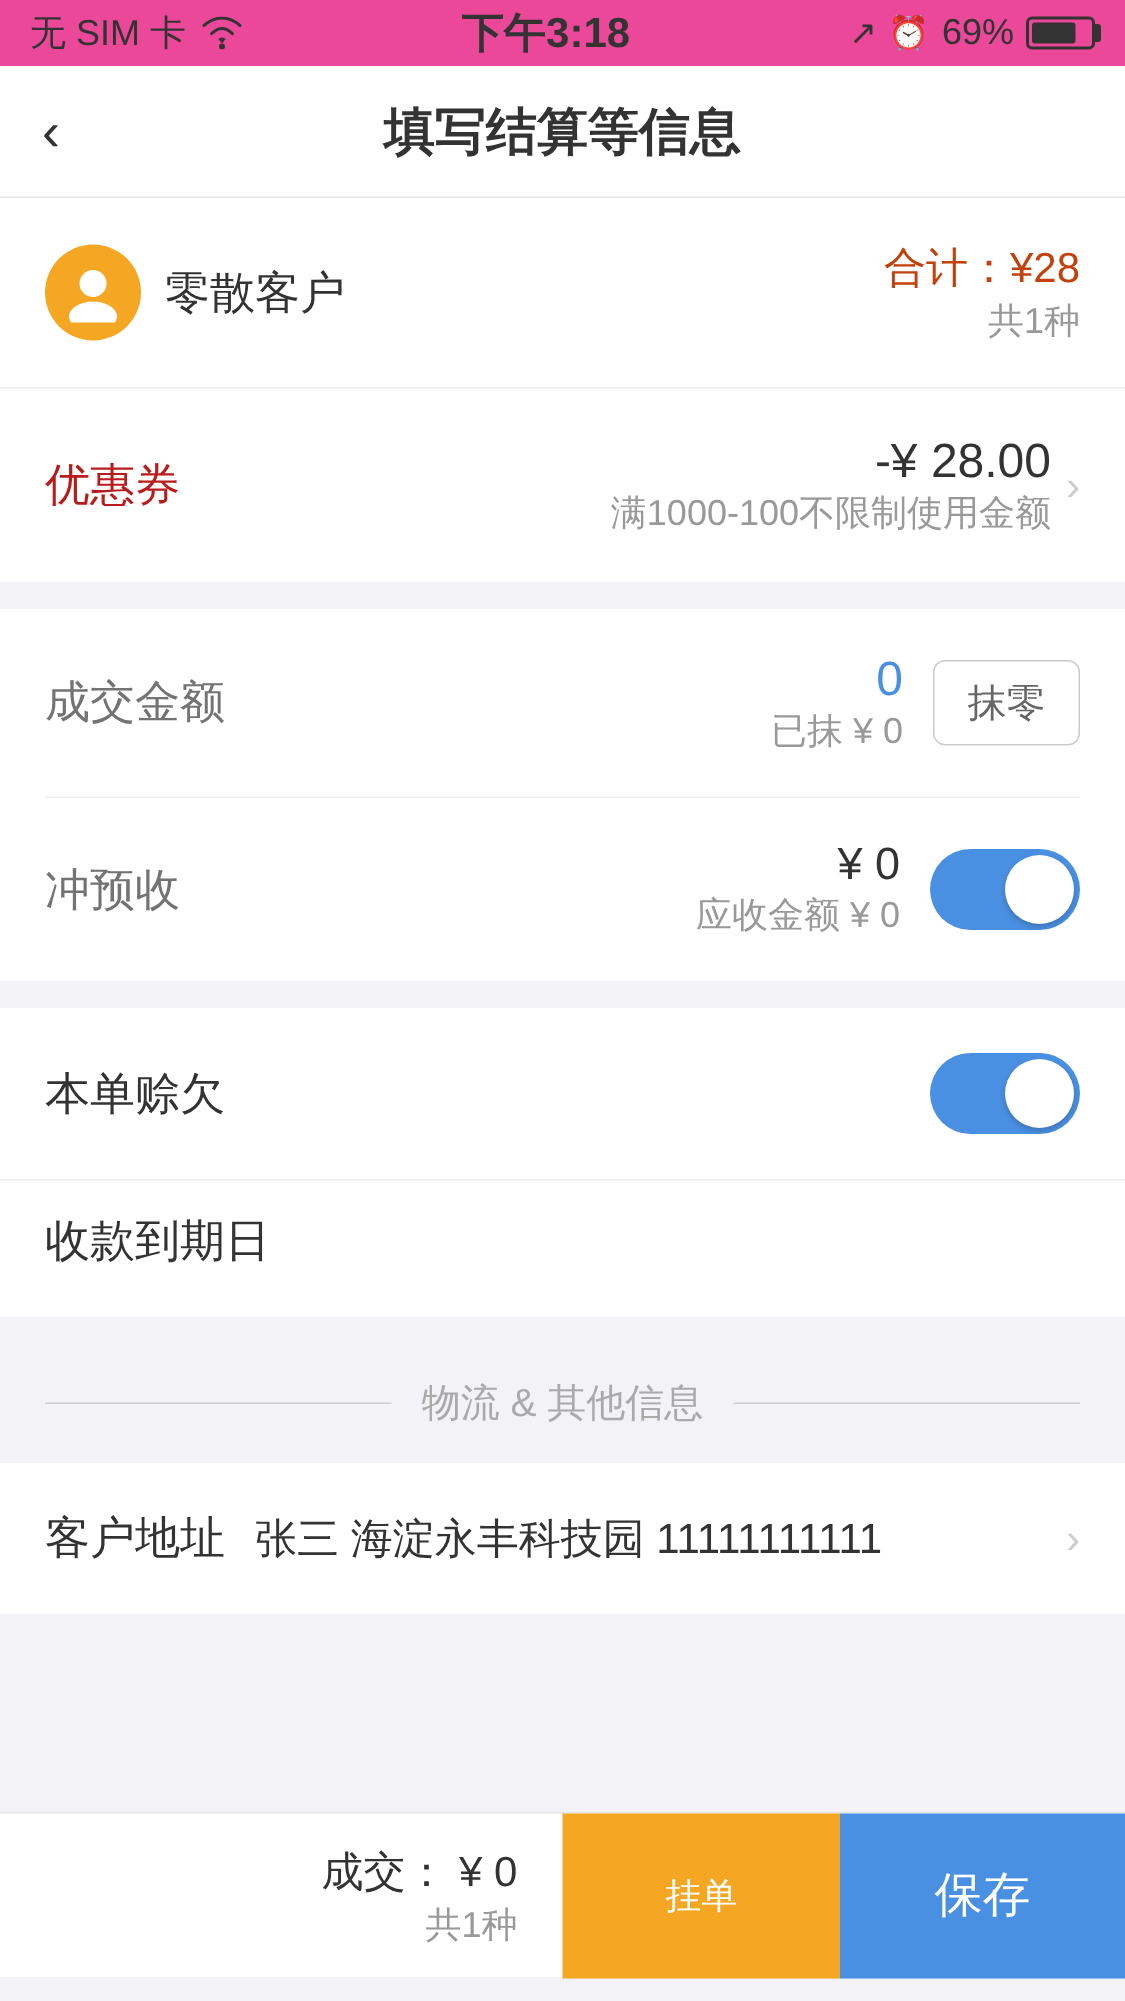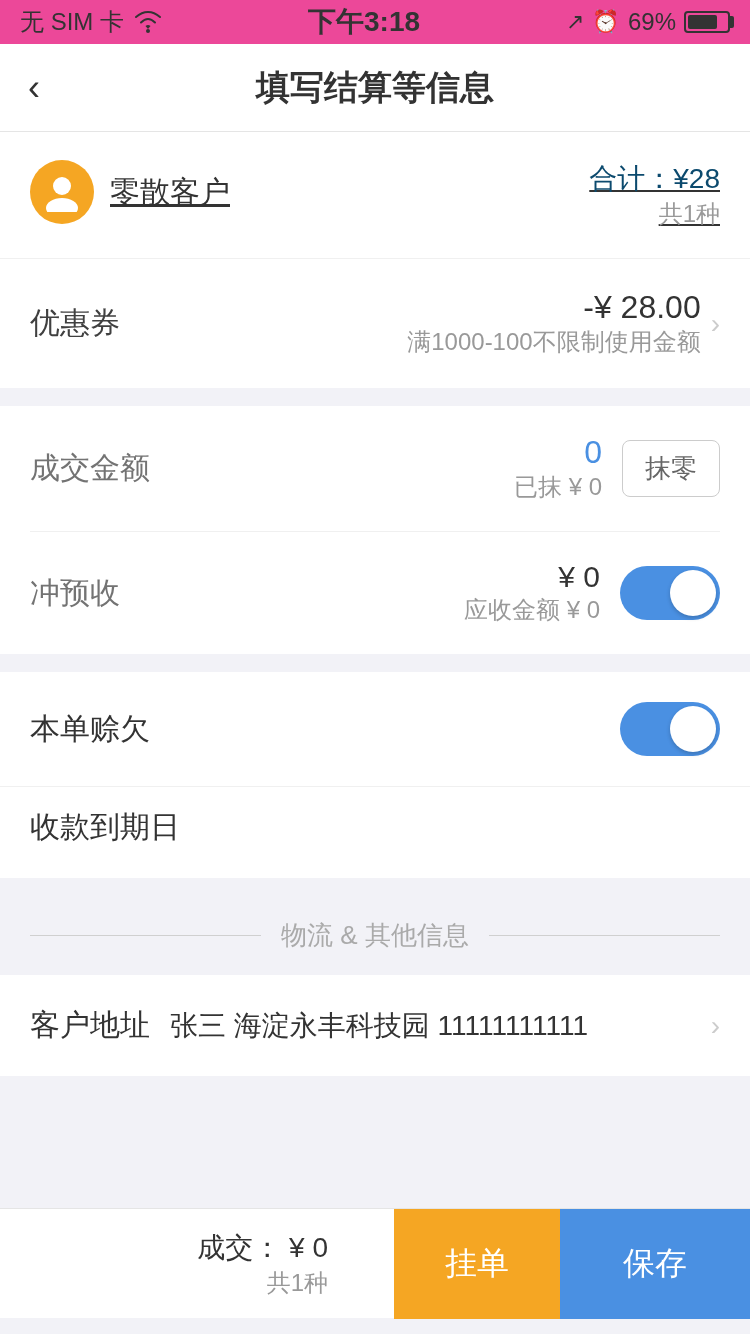--- a/index.html
+++ b/index.html
@@ -59,25 +59,24 @@
 
     
     .card-section {
       background: #fff;
       margin-bottom: 18px;
     }
 
     
     .customer-row {
       display: flex;
-      align-items: flex-start;
+      align-items: center;
       justify-content: space-between;
       padding: 28px 30px;
       background: #fff;
-      text-decoration: underline;
     }
     .customer-left {
       display: flex;
       align-items: center;
       gap: 16px;
     }
     .customer-avatar {
       width: 64px;
       height: 64px;
       border-radius: 50%;
@@ -88,39 +87,39 @@
     }
     .customer-name {
       font-size: 30px;
       font-weight: 500;
     }
     .customer-right {
       text-align: right;
     }
     .customer-total {
       font-size: 28px;
-      color: #0c4a6e;
+      color: #c2410c;
     }
     .customer-count {
       font-size: 24px;
       color: #999;
     }
 
     
     .coupon-row {
       display: flex;
       align-items: center;
       justify-content: space-between;
       padding: 30px 30px;
       background: #fff;
       border-top: 1px solid #f0f0f0;
     }
     .coupon-label {
       font-size: 30px;
-      color: #404040;
+      color: #b91c1c;
     }
     .coupon-right {
       display: flex;
       align-items: center;
       gap: 10px;
     }
     .coupon-value-wrap {
       text-align: right;
     }
     .coupon-discount {
@@ -308,31 +307,30 @@
       color: #333;
     }
     .bottom-count {
       font-size: 24px;
       color: #999;
     }
     .bottom-buttons {
       display: flex;
     }
     .btn-pending {
-      width: 166px;
+      width: 185px;
       height: 110px;
       background: #f5a623;
       color: #fff;
-      font-size: 32px;
+      font-size: 24px;
       display: flex;
       align-items: center;
       justify-content: center;
       cursor: pointer;
       font-weight: 500;
-      margin-left: 36px;
     }
     .btn-save {
       width: 190px;
       height: 110px;
       background: #4a90e2;
       color: #fff;
       font-size: 32px;
       display: flex;
       align-items: center;
       justify-content: center;

